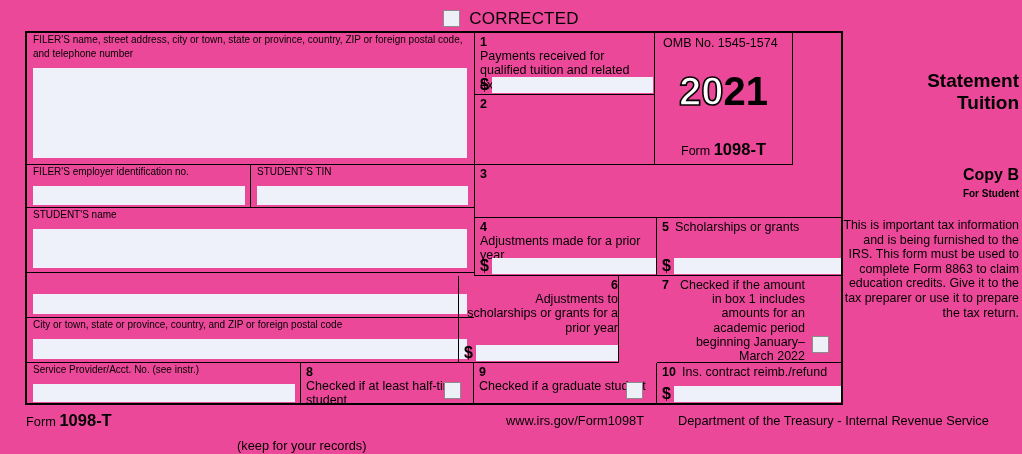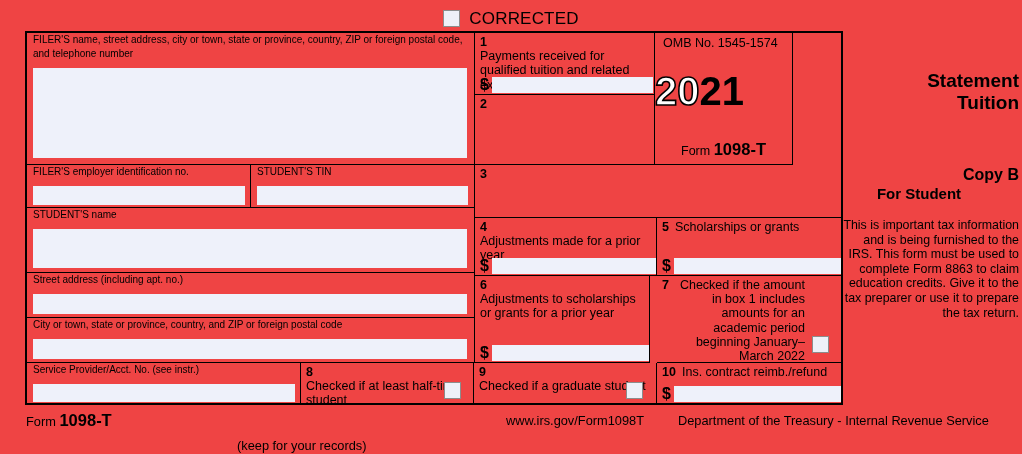--- a/index.html
+++ b/index.html
@@ -11,21 +11,21 @@
   body {
     font-family: "Liberation Sans", sans-serif;
     color: #000000;
     -webkit-font-smoothing: antialiased;
   }
   #page {
     position: relative;
     width: 1022px;
     height: 454px;
     overflow: hidden;
-    background: #ef4444;
+    background: #ec4899;
   }
 
   
   .corrected-row {
     position: absolute;
     left: 0;
     top: 6px;
     width: 1022px;
     height: 24px;
     display: flex;
@@ -132,20 +132,21 @@
     font-size: 12.5px;
     left: 8px;
     top: 3px;
     text-align: right;
   }
   .year {
     position: absolute;
     left: 0;
     right: 0;
     top: 38px;
+    text-align: center;
     font-size: 40px;
     font-weight: bold;
     letter-spacing: 0px;
     line-height: 40px;
   }
   .year .hollow {
     color: #ffffff;
     -webkit-text-stroke: 1.6px #000000;
   }
   .year .solid { color: #000000; }
@@ -177,23 +178,22 @@
     position: absolute;
     right: 3px;
     top: 165px;
     width: 200px;
     text-align: right;
     font-size: 16px;
     font-weight: bold;
     line-height: 19px;
   }
   .copyb .sub {
-    font-size: 15px;
-    font-weight: bold;
-    text-align: center;
+    font-size: 10px;
+    font-weight: bold;
   }
   .notice {
     position: absolute;
     right: 3px;
     top: 218px;
     width: 178px;
     text-align: right;
     font-size: 12.4px;
     line-height: 14.6px;
   }
@@ -259,21 +259,20 @@
       <div class="lbl">STUDENT'S TIN</div>
       <div class="fill" style="left:6px; top:21px; width:211px; height:19px;"></div>
     </div>
 
     <div class="cell bb" style="left:0; top:175px; width:447px; height:65px;">
       <div class="lbl">STUDENT'S name</div>
       <div class="fill" style="left:6px; top:21px; width:434px; height:39px;"></div>
     </div>
 
     <div class="cell bb" style="left:0; top:240px; width:447px; height:45px;">
-      <div class="lbl">Street address (including apt. no.)</div>
       <div class="fill" style="left:6px; top:21px; width:434px; height:20px;"></div>
     </div>
 
     <div class="cell bb" style="left:0; top:285px; width:447px; height:45px;">
       <div class="lbl">City or town, state or province, country, and ZIP or foreign postal code</div>
       <div class="fill" style="left:6px; top:21px; width:434px; height:20px;"></div>
     </div>
 
     <div class="cell br" style="left:0; top:330px; width:274px; height:41px;">
       <div class="lbl">Service Provider/Acct. No. (see instr.)</div>
@@ -310,21 +309,21 @@
     </div>
 
     <div class="cell bb br" style="left:630px; top:185px; width:186px; height:58px;">
       <div class="lbl-num"><span class="num">5</span><span class="txt">Scholarships or grants</span></div>
       <div class="money" style="left:0; top:37px; width:184px;">
         <span class="dollar">$</span>
         <span class="slot"></span>
       </div>
     </div>
 
-    <div class="cell bb bl br" style="left:447px; top:243px; width:176px; height:87px;">
+    <div class="cell bb bl br" style="left:431px; top:243px; width:161px; height:87px;text-align:right;">
       <div class="lbl-num"><span class="num">6</span><span class="txt">Adjustments to scholarships or grants for a prior year</span></div>
       <div class="money" style="left:0; top:66px; width:181px;">
         <span class="dollar">$</span>
         <span class="slot"></span>
       </div>
     </div>
 
     <div class="cell bb br" style="left:630px; top:243px; width:186px; height:87px;">
       <div class="lbl-num"><span class="num">7</span><span class="txt" style="width:130px;text-align:right;">Checked if the amount in box 1 includes amounts for an academic period beginning January–March 2022</span></div>
       <div class="ckbox" style="left:155px; top:60px;"></div>

